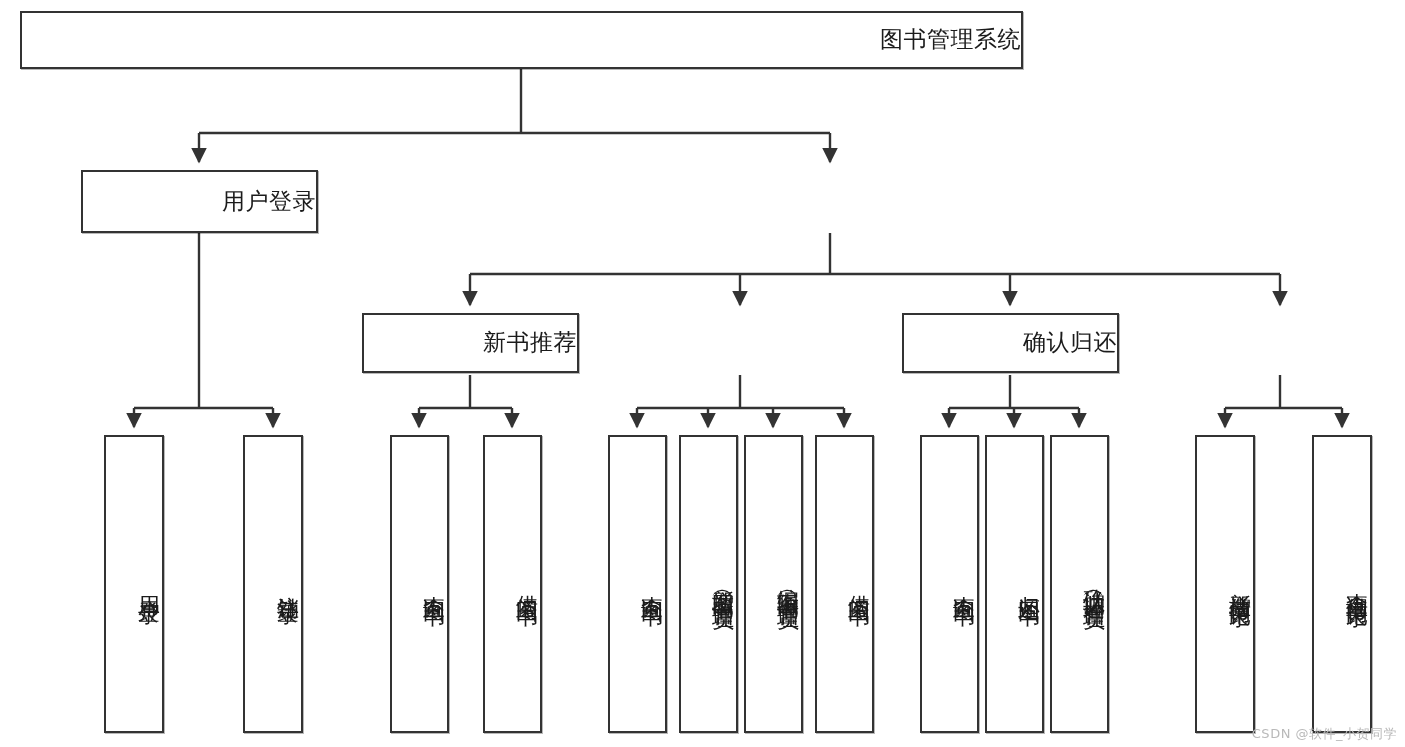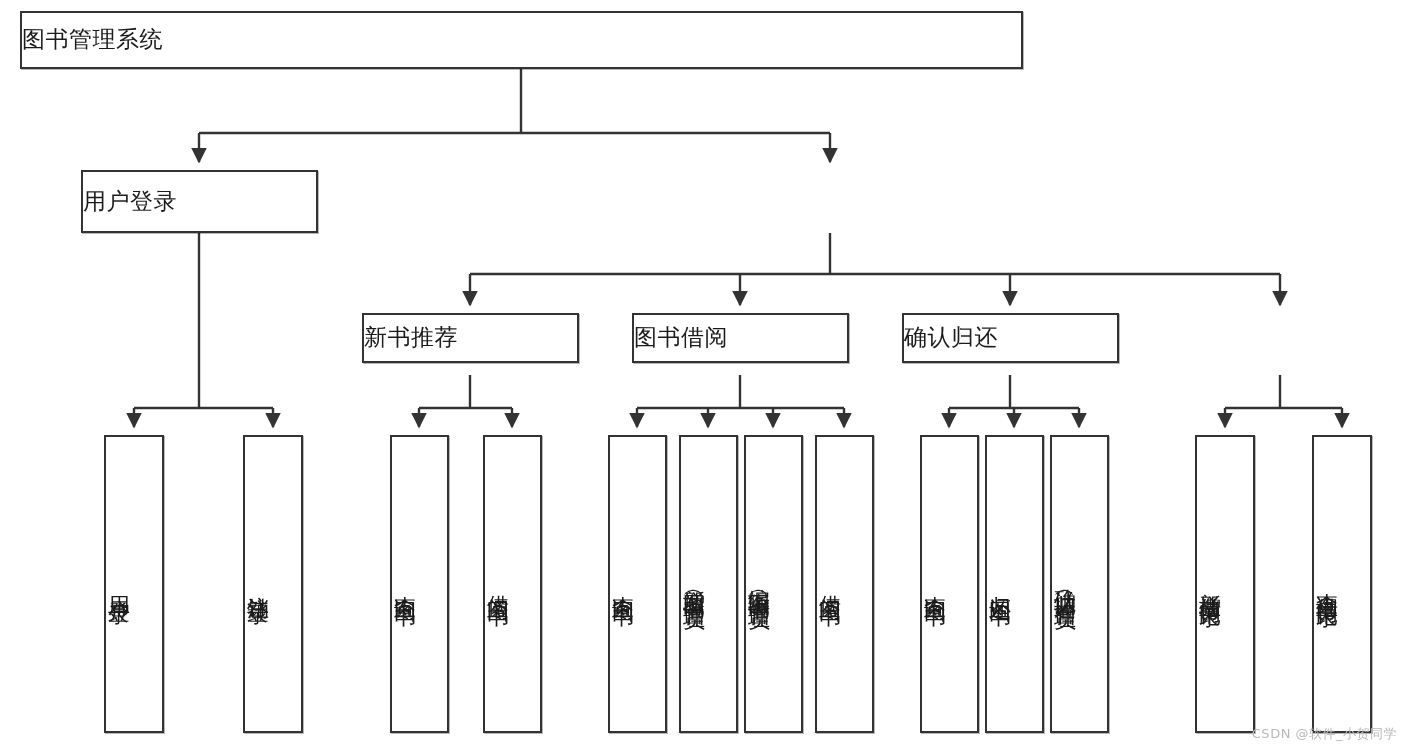--- a/index.html
+++ b/index.html
@@ -25,21 +25,21 @@
     height: 747px;
     pointer-events: none;
   }
   .node {
     position: absolute;
     box-sizing: border-box;
     border: 2.4px solid #333333;
     background: #ffffff;
     display: flex;
     align-items: center;
-    justify-content: flex-start;
+    justify-content: flex-end;
     color: #1b1b1b;
     box-shadow: 1px 1px 0 rgba(0,0,0,0.28);
   }
   .node .label {
     display: block;
     text-align: center;
     line-height: 1.18;
     letter-spacing: 0.5px;
     white-space: nowrap;
   }
@@ -48,21 +48,21 @@
   }
   .node.vert .label {
     writing-mode: vertical-rl;
     text-orientation: upright;
     letter-spacing: 3px;
   }
   .n-root  { left: 20px;  top: 11px;  width: 1003px; height: 58px; font-size: 23px; }
   .n-l2    { top: 170px;  width: 237px; height: 63px; font-size: 23px; }
   .n-l2-a  { left: 81px; }
   .n-l2-b  { left: 712px; }
-  .n-l3    { top: 313px;  width: 217px; height: 50px; font-size: 23px; }
+  .n-l3    { top: 313px;  width: 217px; height: 60px; font-size: 23px; }
   .n-l3-a  { left: 362px; }
   .n-l3-b  { left: 632px; }
   .n-l3-c  { left: 902px; }
   .n-l3-d  { left: 1172px; }
   .n-leaf  { top: 435px; height: 298px; font-size: 22px; }
   .watermark {
     position: absolute;
     right: 8px;
     bottom: 4px;
     font-size: 13px;
@@ -131,23 +131,20 @@
     <span class="label">图书管理系统</span>
   </div>
 
   <div class="node horiz n-l2 n-l2-a">
     <span class="label">用户登录</span>
   </div>
 
   <div class="node horiz n-l3 n-l3-a">
     <span class="label">新书推荐</span>
   </div>
-  <div class="node horiz n-l3 n-l3-b">
-    <span class="label">图书借阅</span>
-  </div>
   <div class="node horiz n-l3 n-l3-c">
     <span class="label">确认归还</span>
   </div>
 
   <div class="node vert n-leaf" style="left:104px;width:60px;">
     <span class="label">用户登录</span>
   </div>
   <div class="node vert n-leaf" style="left:243px;width:60px;">
     <span class="label">注销登录</span>
   </div>

